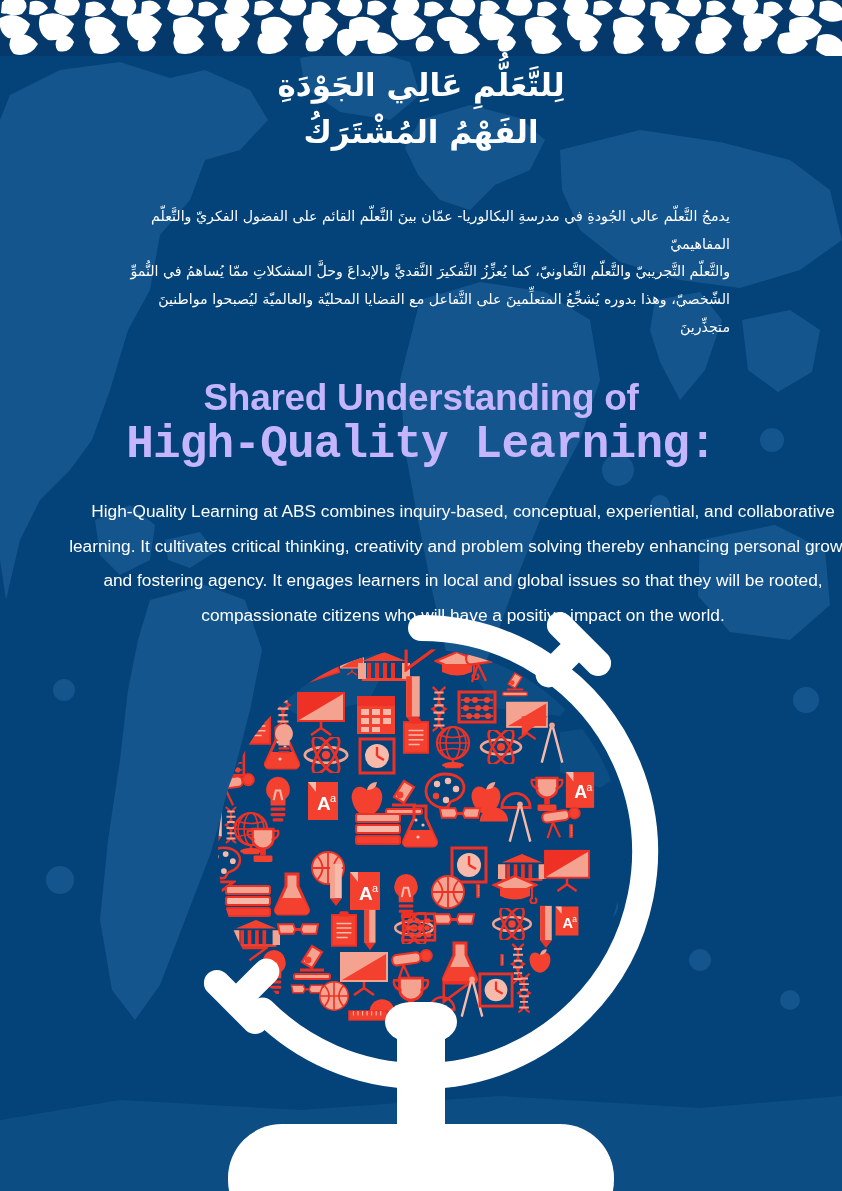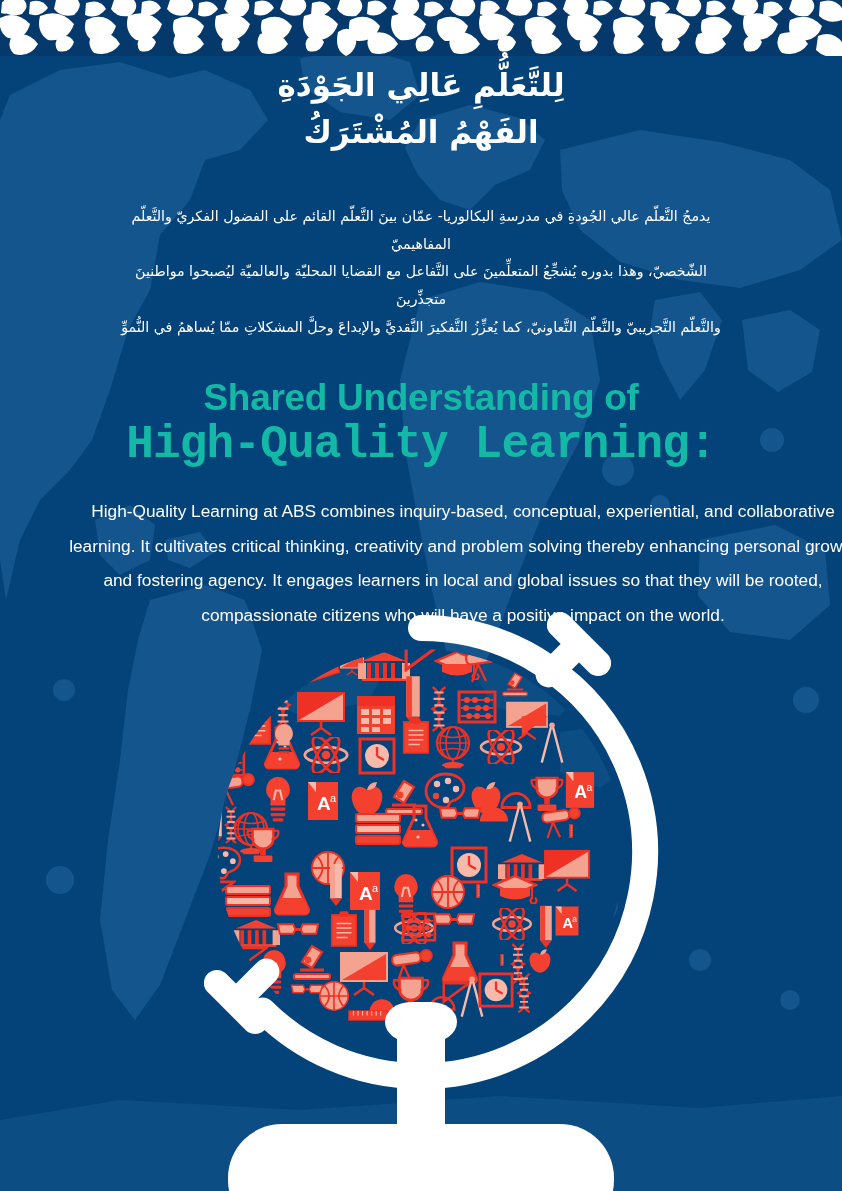--- a/index.html
+++ b/index.html
@@ -45,32 +45,31 @@
   }
   #arabic-title-block {
     position:absolute;
     top:62px; left:71px; width:700px;
   }
   
   #arabic-body {
     position:absolute;
     top:203px; left:112px; width:618px;
     direction:rtl;
-    text-align:center;
     color:#ffffff;
     font-family:"DejaVu Sans", sans-serif;
     font-size:14.2px;
     line-height:1.95;
   }
   
   #english-heading {
     position:absolute;
     top:378px; left:0; width:842px;
     text-align:center;
-    color:#14b8a6;
+    color:#c4b5fd;
   }
   #english-heading .line1 {
     font-size:37px;
     font-weight:bold;
     line-height:1.08;
     letter-spacing:-0.3px;
   }
   #english-heading .line2 {
     font-size:46px;
     font-weight:bold;
@@ -609,22 +608,22 @@
 
   <div id="content">
 
     <div id="arabic-title-block">
       <div class="ar-title">لِلتَّعَلُّمِ عَالِي الجَوْدَةِ</div>
       <div class="ar-title">الفَهْمُ المُشْتَرَكُ</div>
     </div>
 
     <div id="arabic-body">
       <div>يدمجُ التَّعلّم عالي الجُودةِ في مدرسةِ البكالوريا- عمّان بينَ التَّعلّم القائم على الفضول الفكريّ والتَّعلّم المفاهيميّ</div>
+      <div>والتَّعلّم التَّجريبيّ والتَّعلّم التَّعاونيّ، كما يُعزِّزُ التَّفكيرَ النَّقديَّ والإبداعَ وحلَّ المشكلاتِ ممّا يُساهمُ في النُّموِّ</div>
       <div>الشّخصيّ، وهذا بدوره يُشجِّعُ المتعلِّمينَ على التَّفاعل مع القضايا المحليّة والعالميّة ليُصبحوا مواطنينَ متجذِّرينَ</div>
-      <div>والتَّعلّم التَّجريبيّ والتَّعلّم التَّعاونيّ، كما يُعزِّزُ التَّفكيرَ النَّقديَّ والإبداعَ وحلَّ المشكلاتِ ممّا يُساهمُ في النُّموِّ</div>
     </div>
 
     <div id="english-heading">
       <div class="line1">Shared Understanding of</div>
       <div class="line2">High-Quality Learning:</div>
     </div>
 
     <div id="english-body">High-Quality Learning at ABS combines inquiry-based, conceptual, experiential, and collaborative learning. It cultivates critical thinking, creativity and problem solving thereby enhancing personal growth and fostering agency. It engages learners in local and global issues so that they will be rooted, compassionate citizens who will have a positive impact on the world.</div>
 
   </div>

